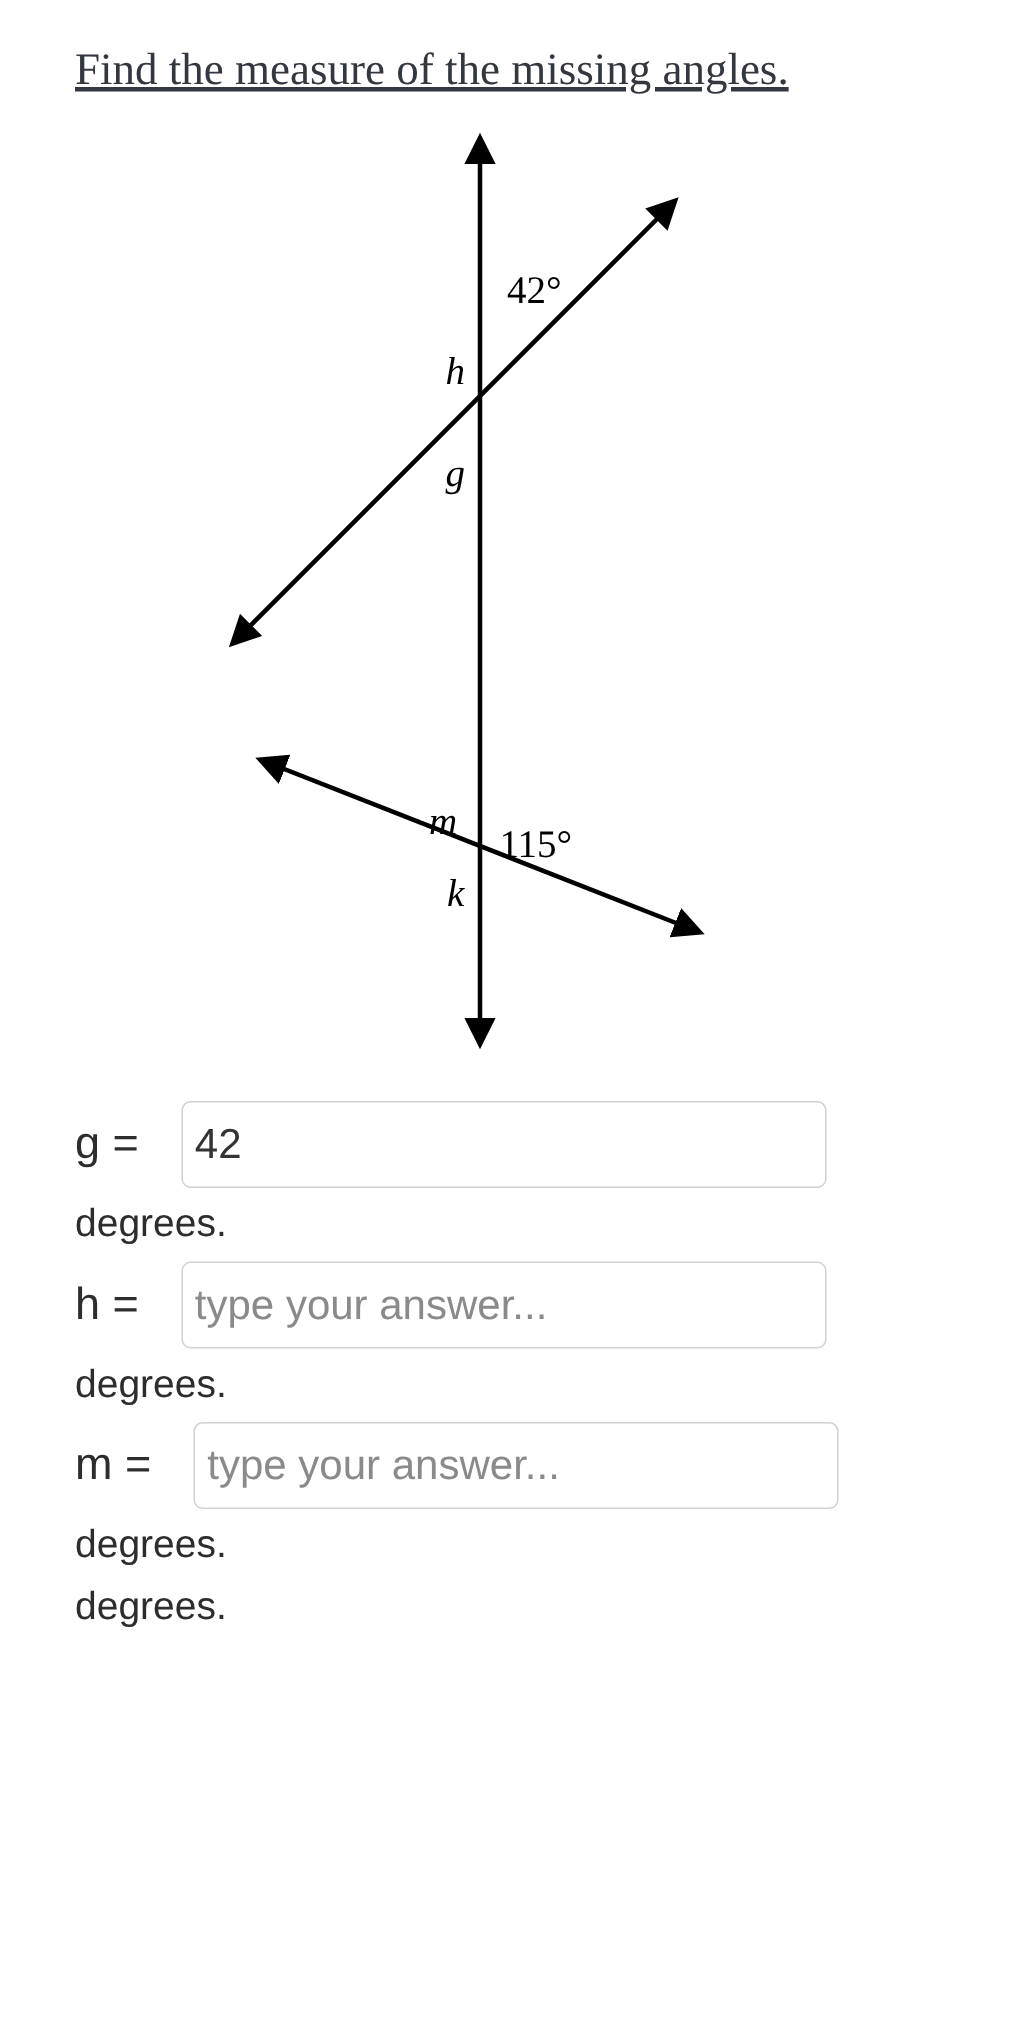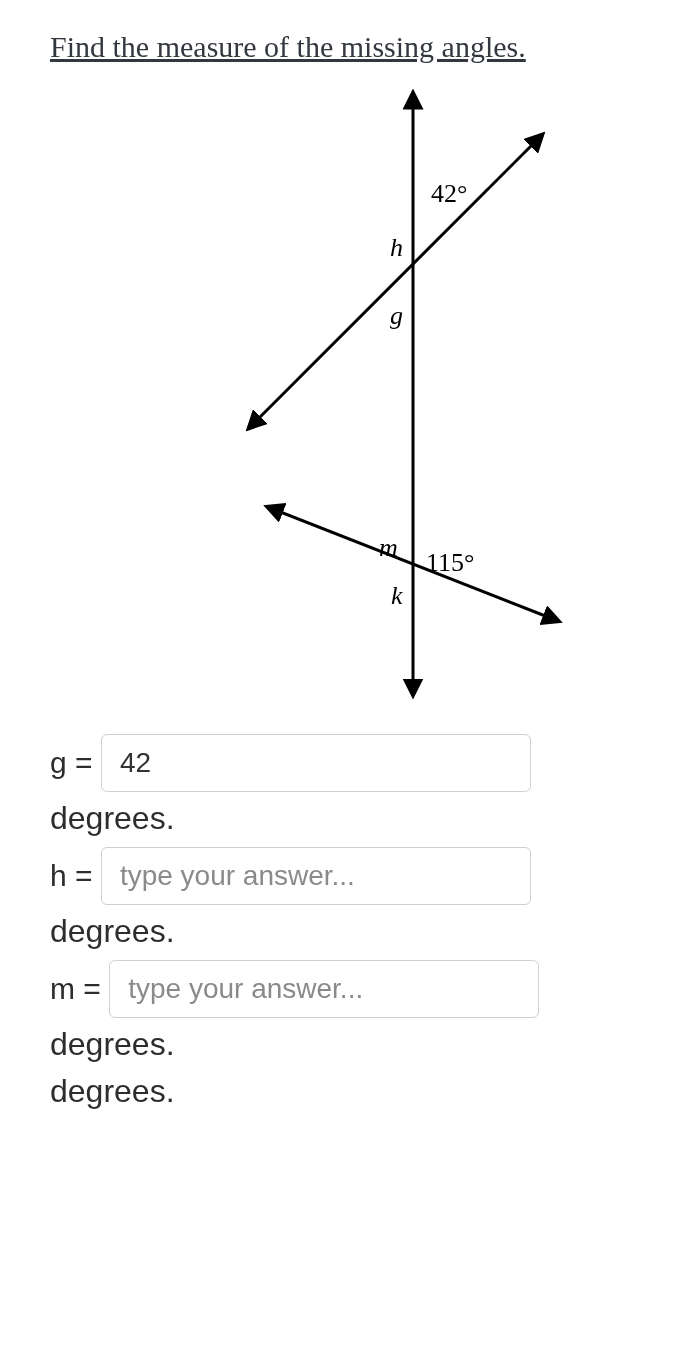--- a/index.html
+++ b/index.html
@@ -16,21 +16,21 @@
     }
     .title {
       font-size: 30px;
       color: #333740;
       margin-bottom: 20px;
       text-decoration: underline;
     }
     .diagram-container {
       width: 100%;
       display: flex;
-      justify-content: center;
+      justify-content: flex-start;
       padding-right: 10px;
       margin-bottom: 30px;
     }
     svg {
       display: block;
     }
     .answers {
       font-family: -apple-system, BlinkMacSystemFont, 'Segoe UI', Arial, sans-serif;
       font-size: 30px;
       color: #2d2d2d;
@@ -41,33 +41,33 @@
       display: block;
     }
     .var-label {
       font-size: 30px;
       color: #2d2d2d;
       vertical-align: middle;
     }
     .answer-input {
       font-family: -apple-system, BlinkMacSystemFont, 'Segoe UI', Arial, sans-serif;
       font-size: 28px;
-      padding: 12px 18px;
+      padding: 12px 8px;
       border: 1px solid #d0d0d0;
       border-radius: 6px;
       width: 430px;
       color: #333;
       vertical-align: middle;
-      margin-left: 0;
+      margin-left: 20px;
     }
     .answer-input::placeholder {
       color: #8a8a8a;
     }
     .unit {
-      font-size: 32px;
+      font-size: 26px;
       color: #2d2d2d;
       margin: 6px 0 10px 0;
       display: block;
     }
   </style>
 </head>
 <body>
 
 <div class="title">Find the measure of the missing angles.</div>
 

